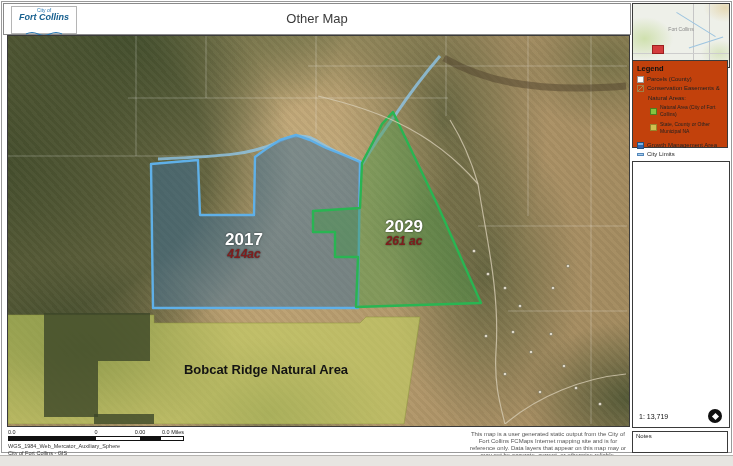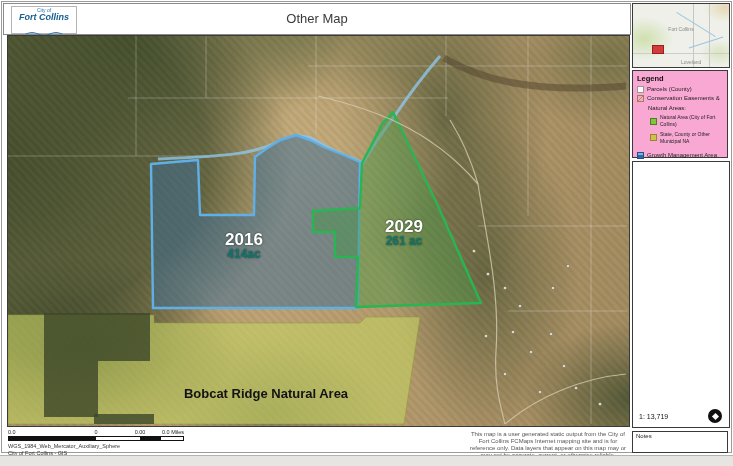--- a/index.html
+++ b/index.html
@@ -28,38 +28,38 @@
      radial-gradient(ellipse 150px 270px at 70% 22%, rgba(68,80,46,.7), rgba(68,80,46,0) 70%),
      radial-gradient(ellipse 130px 220px at 77% 62%, rgba(68,80,46,.65), rgba(68,80,46,0) 72%),
      radial-gradient(ellipse 220px 130px at 12% 80%, rgba(52,62,36,.92), rgba(52,62,36,0) 70%),
      radial-gradient(ellipse 170px 110px at 42% 97%, rgba(80,90,52,.55), rgba(80,90,52,0) 70%),
      radial-gradient(ellipse 140px 100px at 97% 6%, rgba(88,96,56,.6), rgba(88,96,56,0) 72%),
      radial-gradient(ellipse 150px 110px at 100% 93%, rgba(64,76,44,.8), rgba(64,76,44,0) 70%),
      linear-gradient(100deg,#a89160 0%, #bda273 45%, #ac9266 78%, #a18a5e 100%);}
   .map-svg{position:absolute;inset:0;}
   .map-label{position:absolute;transform:translateX(-50%);text-align:center;white-space:nowrap;}
   .yr{font-size:17px;font-weight:bold;color:#fff;line-height:16px;text-shadow:0 0 2px rgba(0,0,0,.65);}
-  .ac{font-size:12px;font-weight:bold;color:#0f766e;line-height:13px;text-shadow:0 0 2px rgba(0,0,0,.65);}
-  .bobcat{font-size:13px;font-weight:bold;color:#131313;margin-top:24px;}
+  .ac{font-size:12px;font-weight:bold;color:#7f1d1d;line-height:13px;text-shadow:0 0 2px rgba(0,0,0,.65);font-style:italic;}
+  .bobcat{font-size:13px;font-weight:bold;color:#131313;}
 
   
   .inset-box{position:absolute;left:632px;top:3px;width:96px;height:63px;border:1px solid #3a3a3a;overflow:hidden;
     background-color:#eef0e9;
     background-image:
       radial-gradient(ellipse 40px 30px at 12% 55%, #cfe0ae, rgba(207,224,174,0) 72%),
       radial-gradient(ellipse 30px 20px at 96% 6%, #e6d9b4, rgba(230,217,180,0) 72%),
       radial-gradient(ellipse 26px 18px at 90% 78%, #d8e4c0, rgba(216,228,192,0) 72%);}
   .inset-road-v{position:absolute;top:0;bottom:0;width:1px;background:#c6c6c6;}
   .inset-road-h{position:absolute;left:0;right:0;height:1px;background:#cdcdcd;}
   .inset-river{position:absolute;height:1px;background:#9cc4e0;}
   .inset-city{position:absolute;left:0;width:100%;text-align:center;font-size:5px;color:#8a8a8a;}
   .inset-town{position:absolute;font-size:5px;color:#8a8a8a;}
   .inset-marker{position:absolute;left:19px;top:41px;width:10px;height:7px;background:#d43c3c;border:1px solid #9c1f1f;}
 
-  .legend-box{position:absolute;left:632px;top:70px;width:96px;height:88px;border:1px solid #3a3a3a;background:#f9a8d4;
+  .legend-box{position:absolute;left:632px;top:60px;width:96px;height:88px;border:1px solid #3a3a3a;background:#c2410c;
               padding:3px 4px;box-sizing:border-box;}
   .leg-title{font-size:7.5px;font-weight:bold;color:#111;}
   .leg-row{display:flex;align-items:center;gap:3px;margin-top:2.5px;font-size:6px;color:#222;line-height:7px;}
   .leg-row.group{padding-left:11px;}
   .leg-row.sub{margin-left:13px;font-size:5px;}
   .leg-row.gap{margin-top:7px;}
   .sw{width:7px;height:7px;flex:0 0 auto;box-sizing:border-box;}
   .sw-parcel{background:#fdfdfd;border:1px solid #999;}
   .sw-ease{border:1px solid #a08048;background:linear-gradient(135deg, transparent 42%, #b08c50 42%, #b08c50 58%, transparent 58%);}
   .sw-green{background:#85c441;border:1px solid #4e7f1f;}
@@ -162,21 +162,21 @@
           <circle cx="568" cy="352" r="1.6"></circle>
         <circle cx="532" cy="356" r="1.6"></circle>
           <circle cx="497" cy="338" r="1.6"></circle>
           <circle cx="478" cy="300" r="1.6"></circle>
         <circle cx="545" cy="252" r="1.6"></circle>
           <circle cx="560" cy="230" r="1.6"></circle>
           <circle cx="592" cy="368" r="1.6"></circle>
       </g>
     </svg>
     <div class="map-label" style="left:236px;top:196px;">
-      <div class="yr">2016</div>
+      <div class="yr">2017</div>
       <div class="ac">414ac</div>
     </div>
     <div class="map-label" style="left:396px;top:183px;">
       <div class="yr">2029</div>
       <div class="ac">261 ac</div>
     </div>
     <div class="map-label bobcat" style="left:258px;top:326px;">Bobcat Ridge Natural Area</div>
   </div>
 
   <div class="inset-box">

